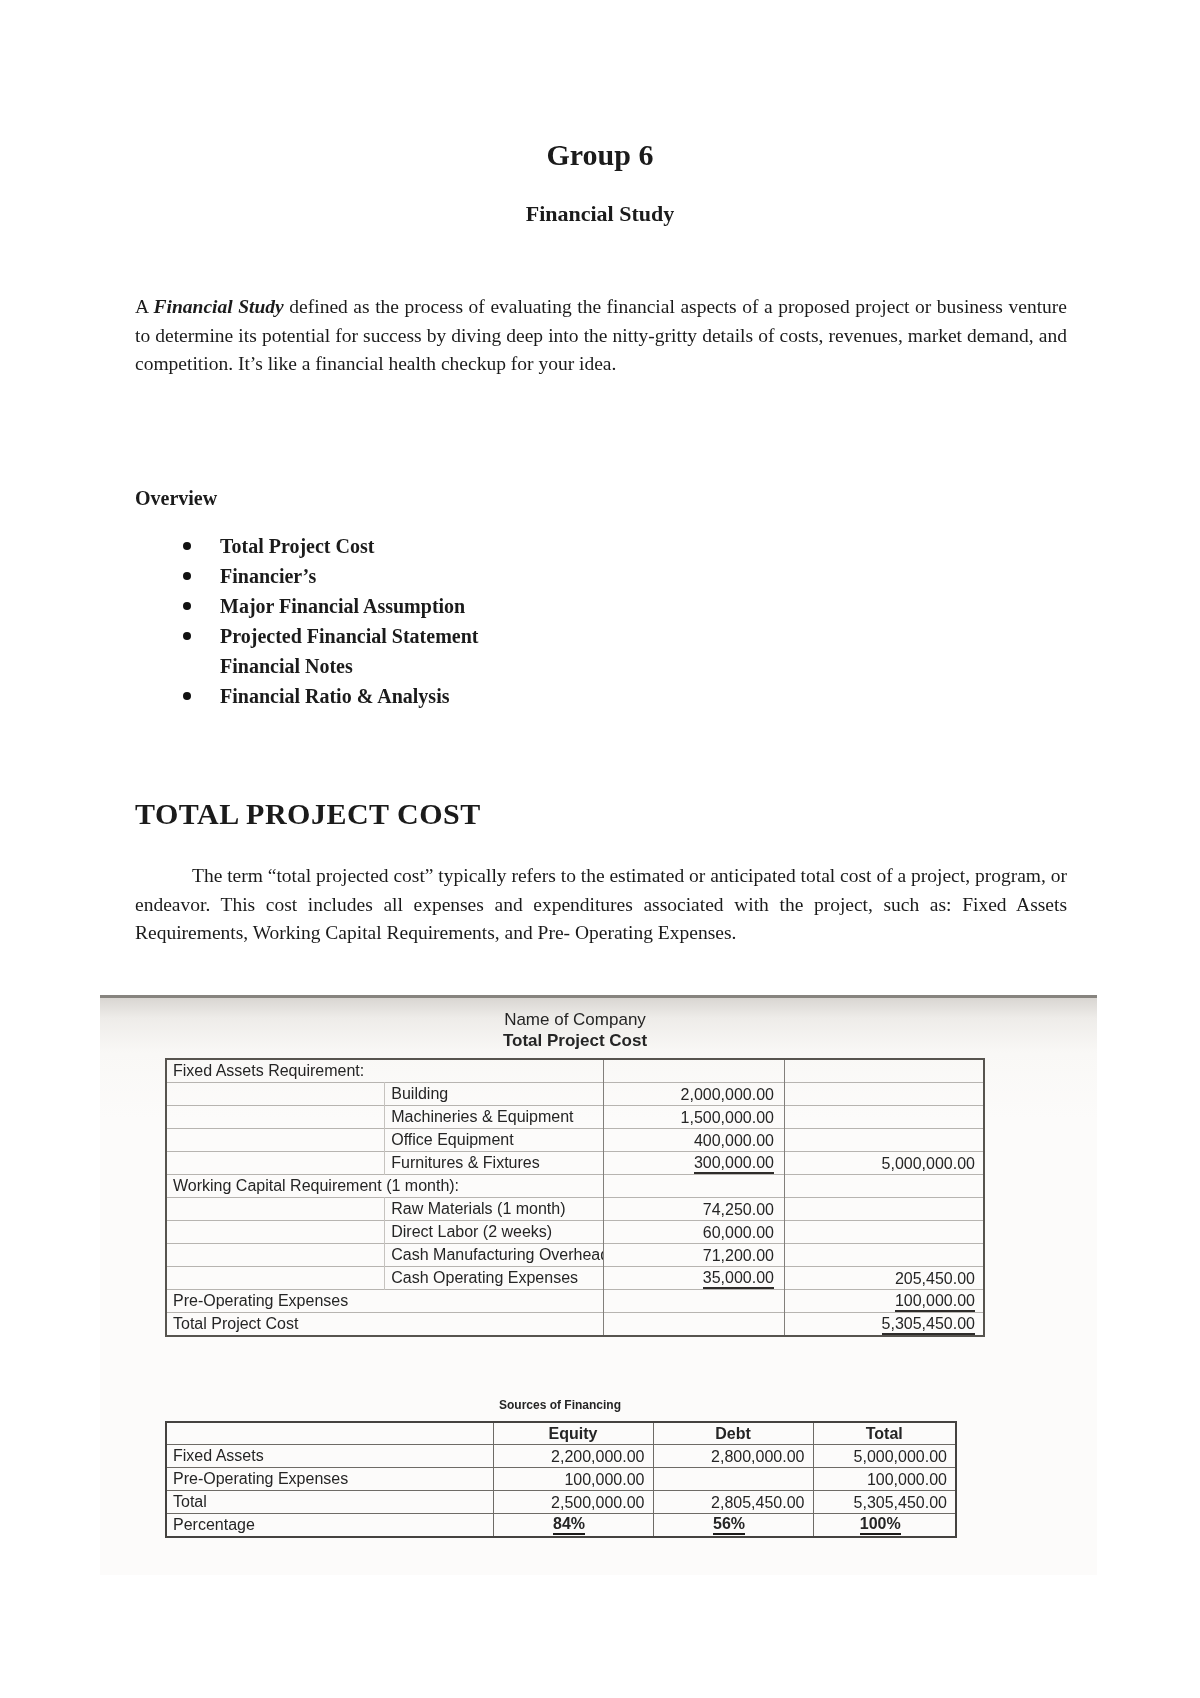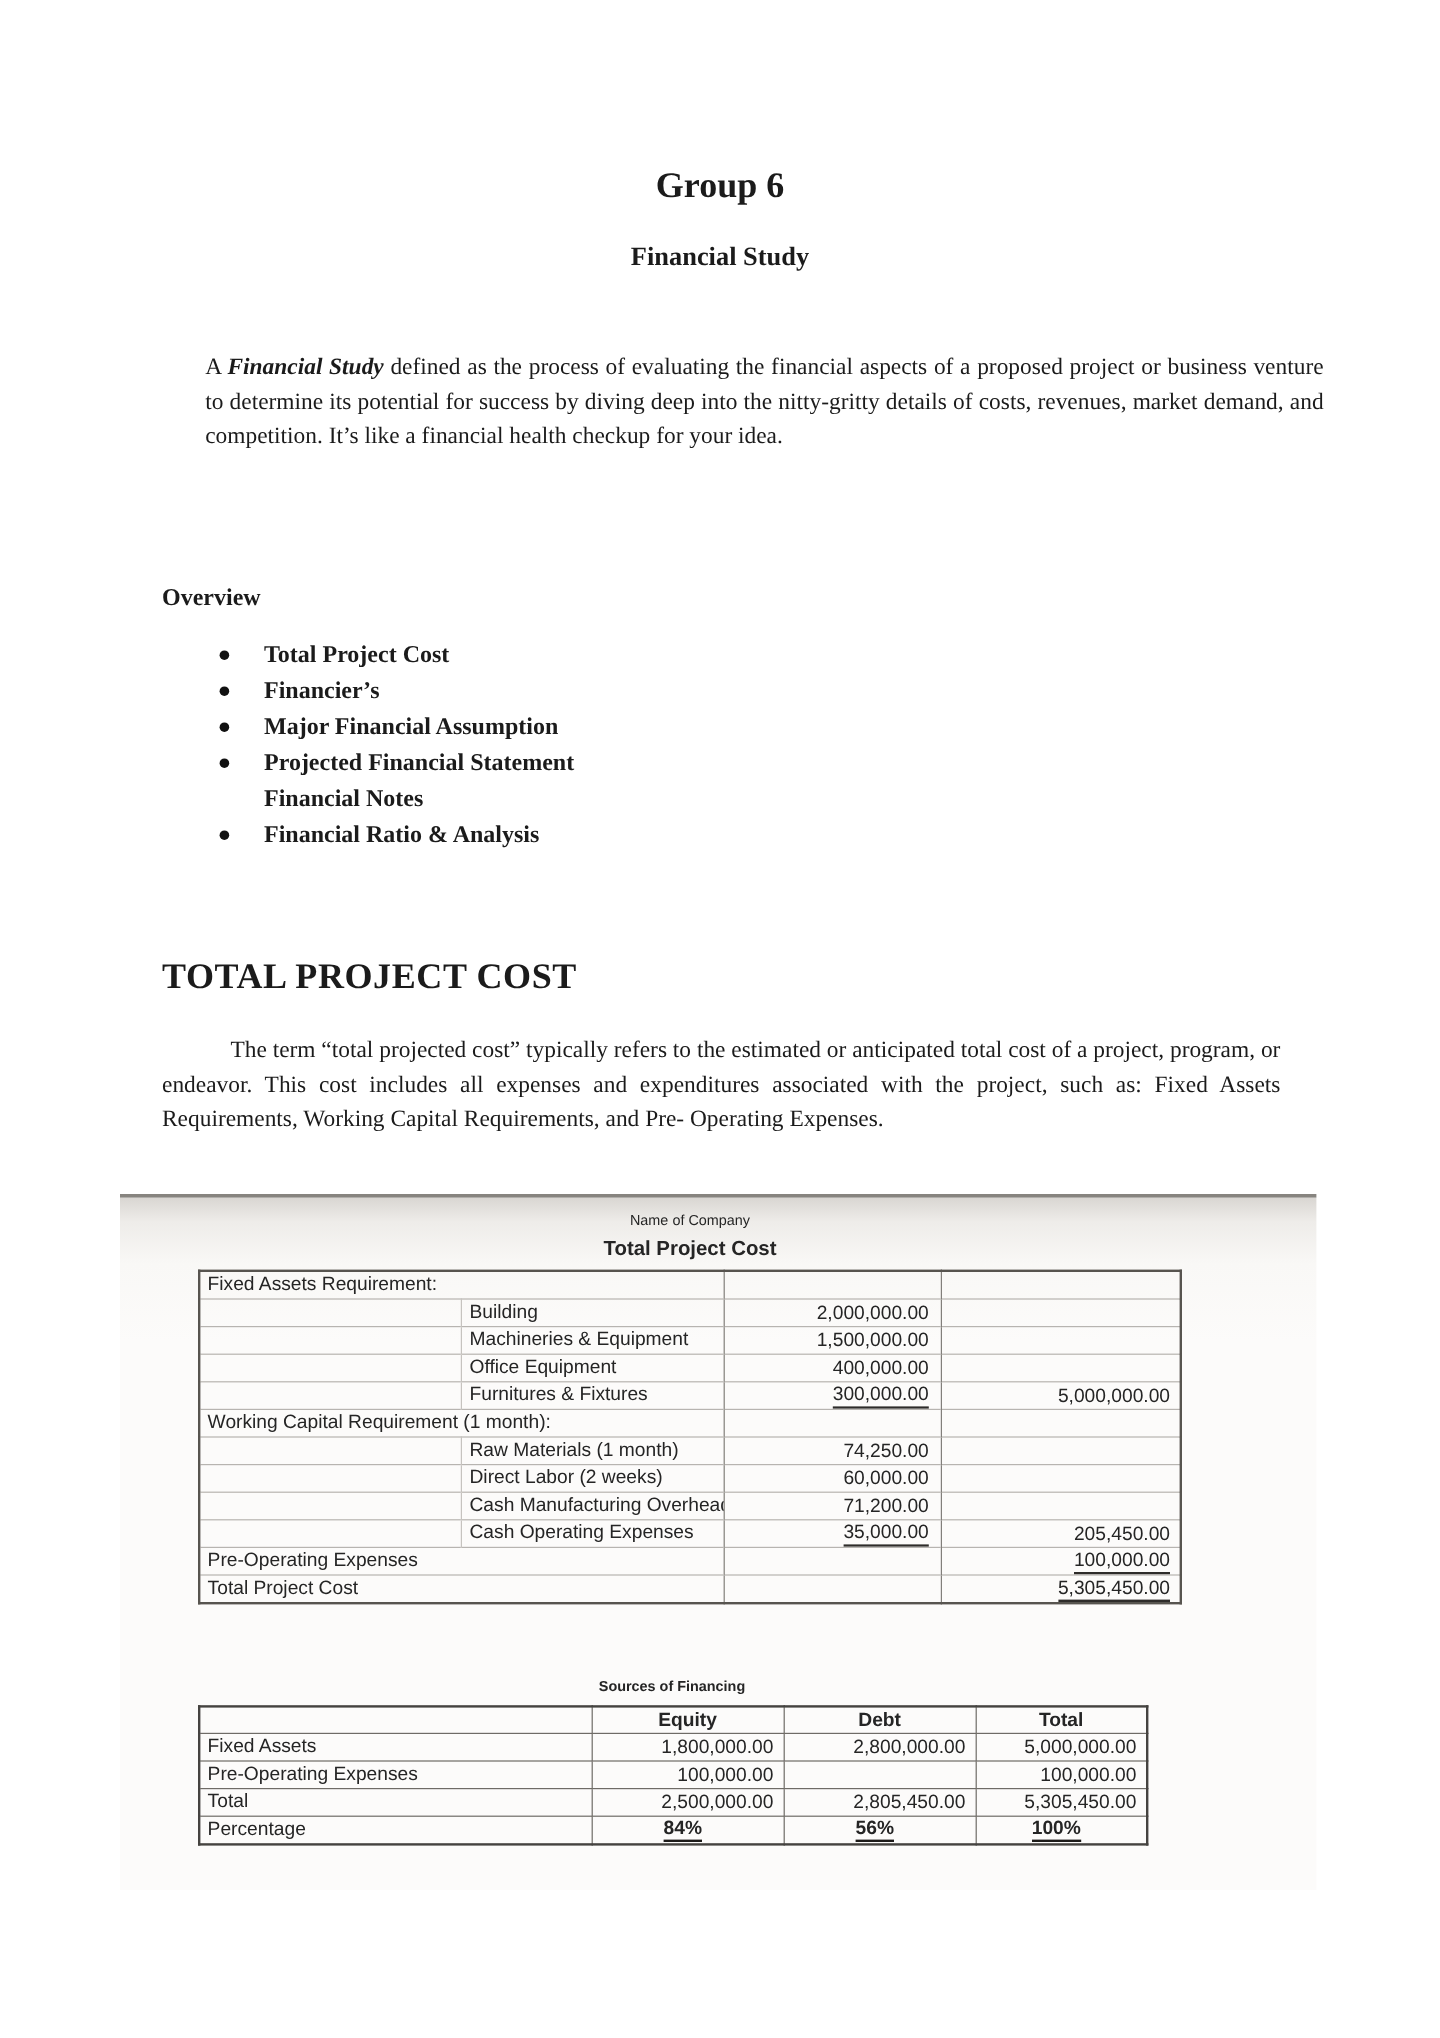--- a/index.html
+++ b/index.html
@@ -6,41 +6,41 @@
   .page{position:relative;width:1200px;height:1698px;background:#ffffff;overflow:hidden;
         font-family:"Liberation Serif","DejaVu Serif",serif;color:#1b1b1b;}
 
   .doc-title{position:absolute;top:138px;left:0;width:1200px;text-align:center;
              font-size:30px;font-weight:bold;}
   .doc-subtitle{position:absolute;top:201px;left:0;width:1200px;text-align:center;
                 font-size:22px;font-weight:bold;}
 
   .para{position:absolute;left:135px;width:932px;font-size:19.5px;line-height:28.5px;
         text-align:justify;}
-  .para-1{top:293px;margin-left:36px;}
+  .para-1{top:293px;}
   .para-2{top:862px;text-indent:57px;}
   .emph{font-weight:bold;font-style:italic;}
 
   .ov-heading{position:absolute;top:487px;left:135px;font-size:20px;font-weight:bold;}
   .ov-list{position:absolute;top:531px;left:183px;}
   .ov-item{display:flex;align-items:center;height:30px;}
   .dot{width:8px;height:8px;border-radius:50%;background:#111;margin-right:29px;flex:0 0 8px;}
   .dot.hidden{visibility:hidden;}
   .ov-label{font-size:20px;font-weight:bold;white-space:nowrap;}
 
   .sec-heading{position:absolute;top:797px;left:135px;font-size:30px;font-weight:bold;
                letter-spacing:0.5px;}
 
   
   .exhibit{position:absolute;top:995px;left:100px;width:997px;height:577px;
            border-top:3px solid #87847f;
            background:linear-gradient(to bottom,#d9d6d2 0px,#eeece9 20px,#f9f8f6 55px,#fcfbfa 120px,#fcfbfa 100%);
            font-family:"Liberation Sans","DejaVu Sans",sans-serif;color:#252525;}
   .ex-company{position:absolute;top:12px;left:65px;width:820px;text-align:center;
-              font-size:12px;}
+              font-size:17px;}
   .ex-title{position:absolute;top:33px;left:65px;width:820px;text-align:center;
             font-size:17px;font-weight:bold;}
 
   table{border-collapse:collapse;table-layout:fixed;}
   .tpc-table{position:absolute;top:60px;left:65px;width:820px;
              border:2px solid #57544f;font-size:16px;}
   .tpc-table td{height:22px;padding:0;border-top:1px solid #b7b4b0;overflow:hidden;
                 white-space:nowrap;}
   .tpc-table tr:first-child td{border-top:none;}
   .tpc-table td.ind{width:80px;border-right:1px solid #c6c3bf;}
@@ -198,21 +198,21 @@
           <tr>
             <th></th>
             <th>Equity</th>
             <th>Debt</th>
             <th>Total</th>
           </tr>
         </thead>
       <tbody>
           <tr class="">
             <td class="lbl">Fixed Assets</td>
-            <td class="val"><span class="num">1,800,000.00</span></td>
+            <td class="val"><span class="num">2,200,000.00</span></td>
             <td class="val"><span class="num">2,800,000.00</span></td>
             <td class="val"><span class="num">5,000,000.00</span></td>
           </tr>
           <tr class="">
             <td class="lbl">Pre-Operating Expenses</td>
             <td class="val"><span class="num">100,000.00</span></td>
             <td class="val"></td>
             <td class="val"><span class="num">100,000.00</span></td>
           </tr>
           <tr class="">

